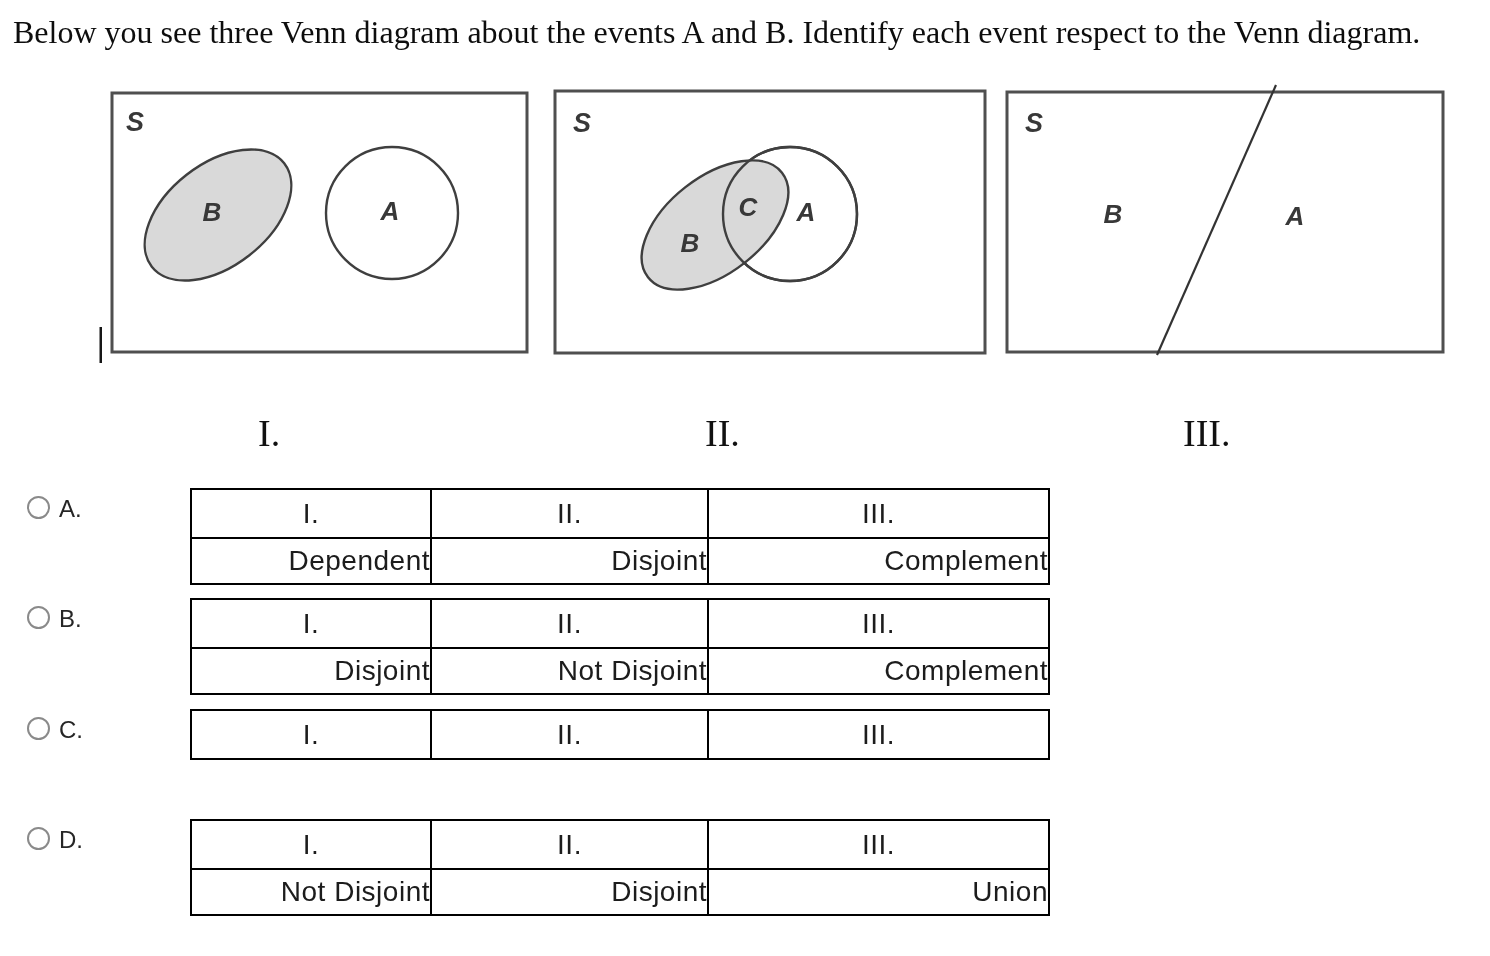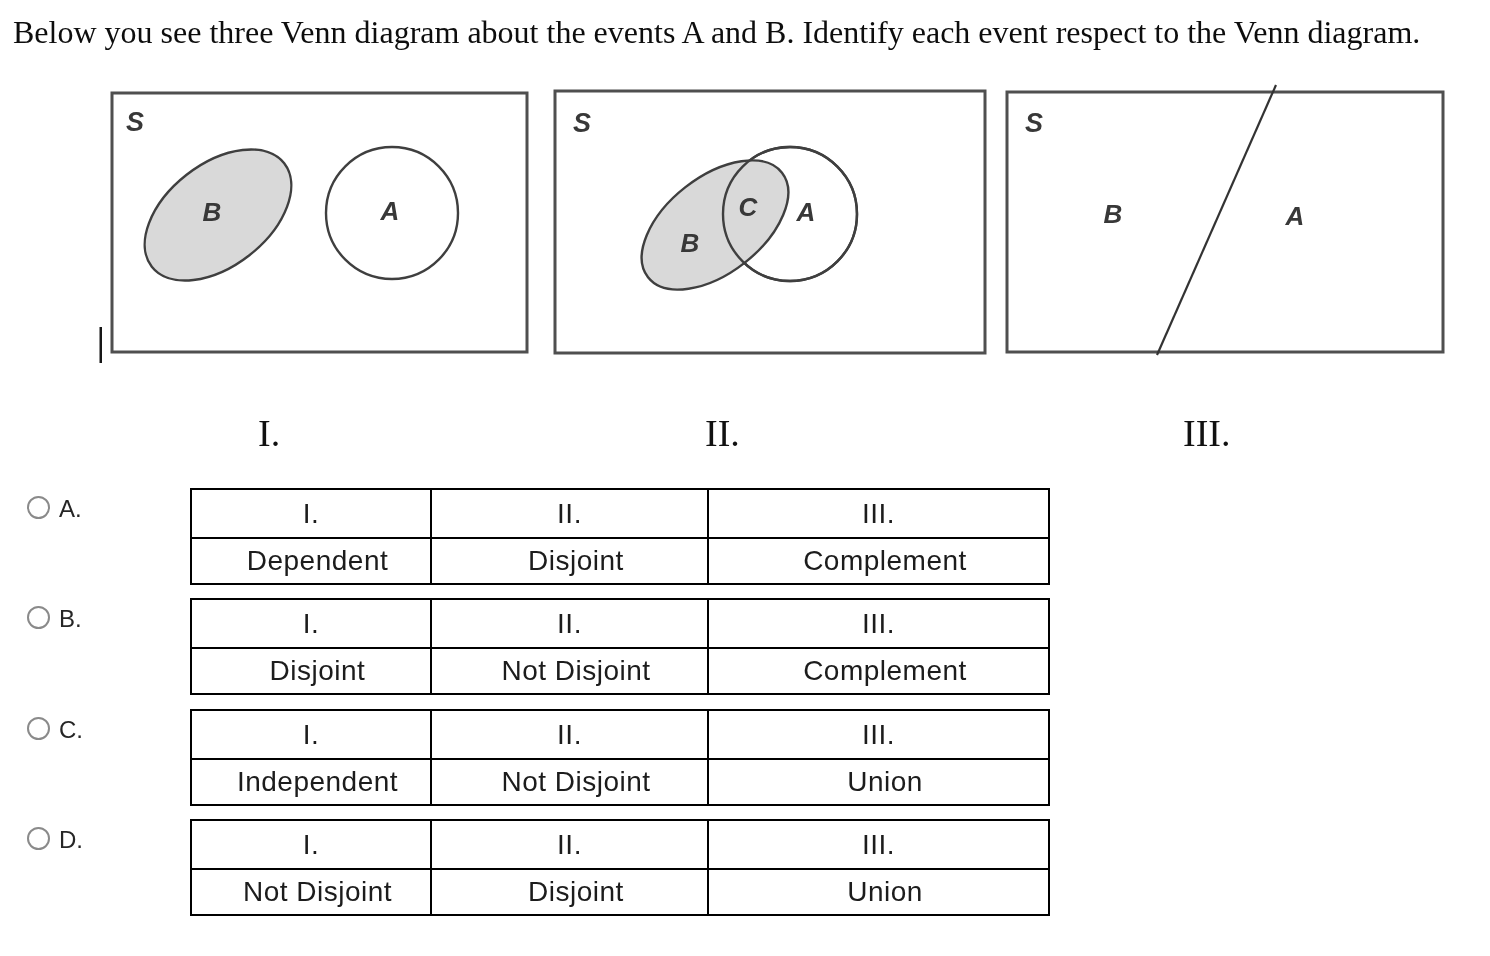--- a/index.html
+++ b/index.html
@@ -51,21 +51,21 @@
     position:absolute; left:190px; top:0;
     border-collapse:collapse; table-layout:fixed;
     background:#ffffff;
   }
   .opt-table th, .opt-table td {
     border:2px solid var(--table-border);
     font-size:28px; font-weight:400; color:var(--text);
     letter-spacing:0.5px; background:#ffffff;
   }
   .opt-table th { height:49px; text-align:center; }
-  .opt-table td { height:46px; text-align:center; padding-left:13px; }
+  .opt-table td { height:46px; text-align:right; padding-left:13px; }
 </style>
 </head>
 <body>
 
 <div class="title">Below you see three Venn diagram about the events A and B. Identify each event respect to the Venn diagram.</div>
 
 <svg class="diagram" style="left:98px; top:80px;" width="444" height="292">
   <rect class="frame" x="14" y="13" width="415" height="259"></rect>
   <text class="vlabel s" x="28" y="51">S</text>
   <ellipse class="shape gray" cx="0" cy="0" rx="84" ry="51" transform="translate(120,135) rotate(-38)"></ellipse>
@@ -154,25 +154,20 @@
         <col style="width:240px">
         <col style="width:277px">
         <col style="width:341px">
       </colgroup>
     <tbody>
         <tr>
       <th>I.</th>
       <th>II.</th>
       <th>III.</th>
     </tr>
-    <tr>
-      <td>Independent</td>
-      <td>Not Disjoint</td>
-      <td>Union</td>
-    </tr>
   </tbody>
     </table>
 </div>
 
 <div class="option" style="top:819px;">
   <span class="radio"></span>
   <span class="opt-letter">D.</span>
   <table class="opt-table">
     <colgroup>
         <col style="width:240px">

